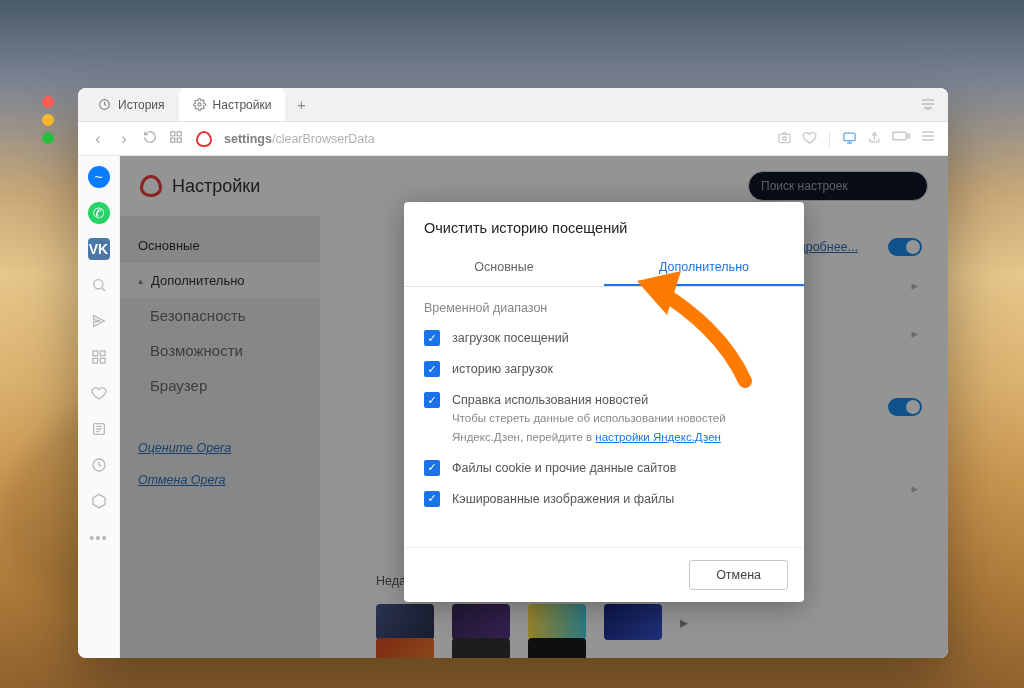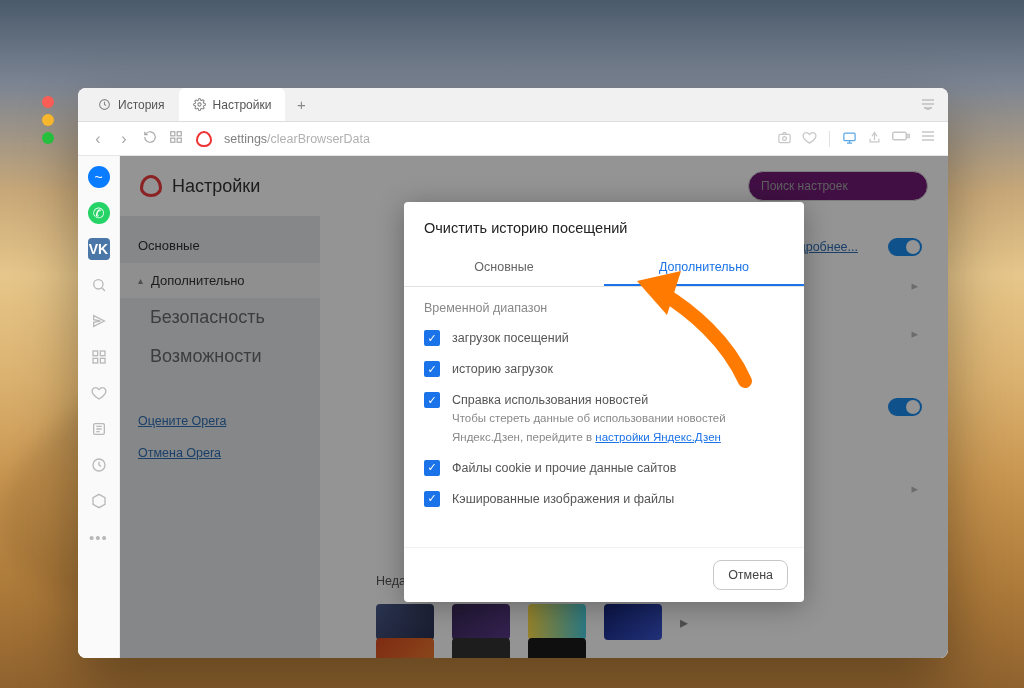--- a/index.html
+++ b/index.html
@@ -22,44 +22,44 @@
   .tab { display:flex; align-items:center; gap:7px; padding:0 14px; height:100%; font-size:12px; color:#555; }
   .tab.active { background:#fff; border-top-left-radius:6px; border-top-right-radius:6px; }
   .tab .ti { width:13px; height:13px; color:#888; }
   .newtab { width:32px; display:flex; align-items:center; justify-content:center; color:#888; font-size:15px; }
   .tabbar-right { margin-left:auto; padding:0 12px; color:#c0c0c0; font-size:16px; }
   .addrbar { display:flex; align-items:center; gap:12px; height:34px; padding:0 12px; border-bottom:1px solid #e5e5e5; color:#a8a8a8; }
   .addrbar .nv { display:flex; align-items:center; gap:10px; }
   .addrbar .nv .i { width:16px; text-align:center; }
   .addrbar .opera-o { width:16px;height:16px;border:2px solid #e33; border-radius:50% 50% 50% 50% / 60% 60% 40% 40%; }
   .addr-text { font-size:12.5px; color:#b0b0b0; }
-  .addr-dark { color:#808080; font-weight:400; }
+  .addr-dark { color:#808080; font-weight:700; }
   .addrbar-right { margin-left:auto; display:flex; align-items:center; gap:12px; font-size:13px; }
   .addrbar-right .grp { display:flex; gap:10px; }
   .addrbar-right .sep { width:1px; height:16px; background:#e0e0e0; }
   .body { display:flex; flex:1; position:relative; }
   .leftbar { width:42px; background:#fafafa; border-right:1px solid #eee; display:flex; flex-direction:column; align-items:center; padding-top:10px; gap:14px; color:#b9b9b9; }
   .leftbar .li { width:22px; height:22px; display:flex; align-items:center; justify-content:center; font-size:14px; }
   .li-messenger { background:#0a7cff; color:#fff; border-radius:50%; font-size:11px; }
   .li-whatsapp { background:#25d366; color:#fff; border-radius:50%; font-size:12px; }
   .li-vk { background:#4a76a8; color:#fff; border-radius:4px; font-size:10px; font-weight:bold; }
   .li svg { width:16px; height:16px; }
   .content { flex:1; position:relative; background:#fff; }
   .overlay { position:absolute; inset:0; background:rgba(0,0,0,.42); }
   .settings-header { position:absolute; top:0; left:0; right:0; height:60px; display:flex; align-items:center; padding:0 20px; }
   .settings-header .opera { width:22px;height:22px;border:3px solid #ef3d3e;border-radius:50% 50% 50% 50%/60% 60% 40% 40%; margin-right:10px; }
   .settings-title { font-size:18px; font-weight:500; color:#333; }
-  .search-box { margin-left:auto; width:180px; height:30px; background:#701a75; border:1px solid #d7d7d7; border-radius:15px; display:flex; align-items:center; padding:0 12px; font-size:12px; color:#a5a5a5; }
+  .search-box { margin-left:auto; width:180px; height:30px; background:#0f172a; border:1px solid #d7d7d7; border-radius:15px; display:flex; align-items:center; padding:0 12px; font-size:12px; color:#a5a5a5; }
   .settings-sidebar { position:absolute; top:60px; left:0; width:200px; bottom:0; background:#e7e9ec; padding-top:12px; }
   .ss-item { padding:10px 18px; font-size:13px; color:#333; display:flex; align-items:center; gap:8px; }
   .ss-item.selected { background:#f6f6f6; color:#333; font-weight:500; }
-  .ss-sub { padding:9px 18px 9px 30px; font-size:18px; color:#6a6a6a; }
+  .ss-sub { padding:9px 18px 9px 30px; font-size:15px; color:#6a6a6a; }
   .ss-spacer { height:28px; }
   .ss-link { padding:7px 18px; }
-  .ss-link a { color:#2f6fb5; font-size:12.5px; text-decoration:underline; }
+  .ss-link a { color:#2f6fb5; font-size:12.5px; text-decoration:underline;font-style:italic; }
   .settings-main { position:absolute; top:60px; left:200px; right:0; bottom:0; padding:14px 26px; color:#333; }
   .link-more { color:#2f6fb5; text-decoration:underline; font-size:12.5px; position:absolute; top:24px; right:90px; }
   .toggle { width:34px;height:18px;background:#1a8ef0;border-radius:10px;position:relative; }
   .toggle::after{content:"";position:absolute;right:2px;top:2px;width:14px;height:14px;background:#fff;border-radius:50%;}
   .tg1{position:absolute;top:22px;right:26px;}
   .tg2{position:absolute;top:182px;right:26px;}
   .chev{position:absolute;right:30px;font-size:13px;color:#bbb;}
   .chev1{top:62px;} .chev2{top:110px;} .chev3{top:265px;}
   .thumbs{position:absolute;bottom:18px;left:56px;display:flex;gap:18px;align-items:center;}
   .thumb{width:58px;height:36px;border-radius:4px;}
@@ -86,21 +86,21 @@
   .range-row { display:flex; align-items:center; gap:16px; margin-bottom:14px; }
   .range-label { font-size:12.5px; color:#888; }
   .range-select { flex:1; max-width:170px; height:30px; border:1px solid #c7c7c7; border-radius:3px; display:flex; align-items:center; justify-content:space-between; padding:0 10px; font-size:12.5px; color:#444; position:relative; }
   .range-select .caret { color:#888; font-size:10px; }
   .chk-row { display:flex; align-items:flex-start; gap:12px; margin:13px 0; }
   .chk { width:16px; height:16px; background:#1a73e8; border-radius:2px; display:flex; align-items:center; justify-content:center; color:#fff; font-size:11px; flex-shrink:0; margin-top:1px; }
   .chk-text { font-size:12.5px; color:#555; line-height:1.45; }
   .chk-sub { font-size:11.5px; color:#888; }
   .chk-sub a { color:#1a73e8; text-decoration:underline; }
   .modal-footer { display:flex; justify-content:flex-end; gap:10px; padding:12px 16px; border-top:1px solid #f0f0f0; }
-  .btn { height:30px; padding:0 14px; border-radius:8px; font-size:12.5px; display:flex; align-items:center; }
+  .btn { height:30px; padding:0 26px; border-radius:3px; font-size:12.5px; display:flex; align-items:center; }
   .btn-cancel { background:#fff; border:1px solid #c7c7c7; color:#444; }
   .btn-primary { background:#1a73e8; color:#fff; border:1px solid #1a73e8; }
   .arrow {
     position:absolute; top:115px; left:517px; width:140px; height:120px; pointer-events:none;
   }
 </style>
 </head>
 <body>
 
 <div class="desktop">
@@ -255,20 +255,21 @@
         </div>
 
         <div class="settings-sidebar">
           <div class="ss-item">Основные</div>
           <div class="ss-item selected">
             <span style="font-size:10px;color:#888;">▴</span>
             <span>Дополнительно</span>
           </div>
           <div class="ss-sub">Безопасность</div>
           <div class="ss-sub">Возможности</div>
+          <div class="ss-sub">Браузер</div>
           <div class="ss-spacer"></div>
           <div class="ss-link"><a>Оцените Opera</a></div>
           <div class="ss-link"><a>Отмена Opera</a></div>
         </div>
 
         <div class="settings-main">
           <a class="link-more">одробнее...</a>
           <div class="toggle tg1"></div>
           <span class="chev chev1">▸</span>
           <span class="chev chev2">▸</span>

